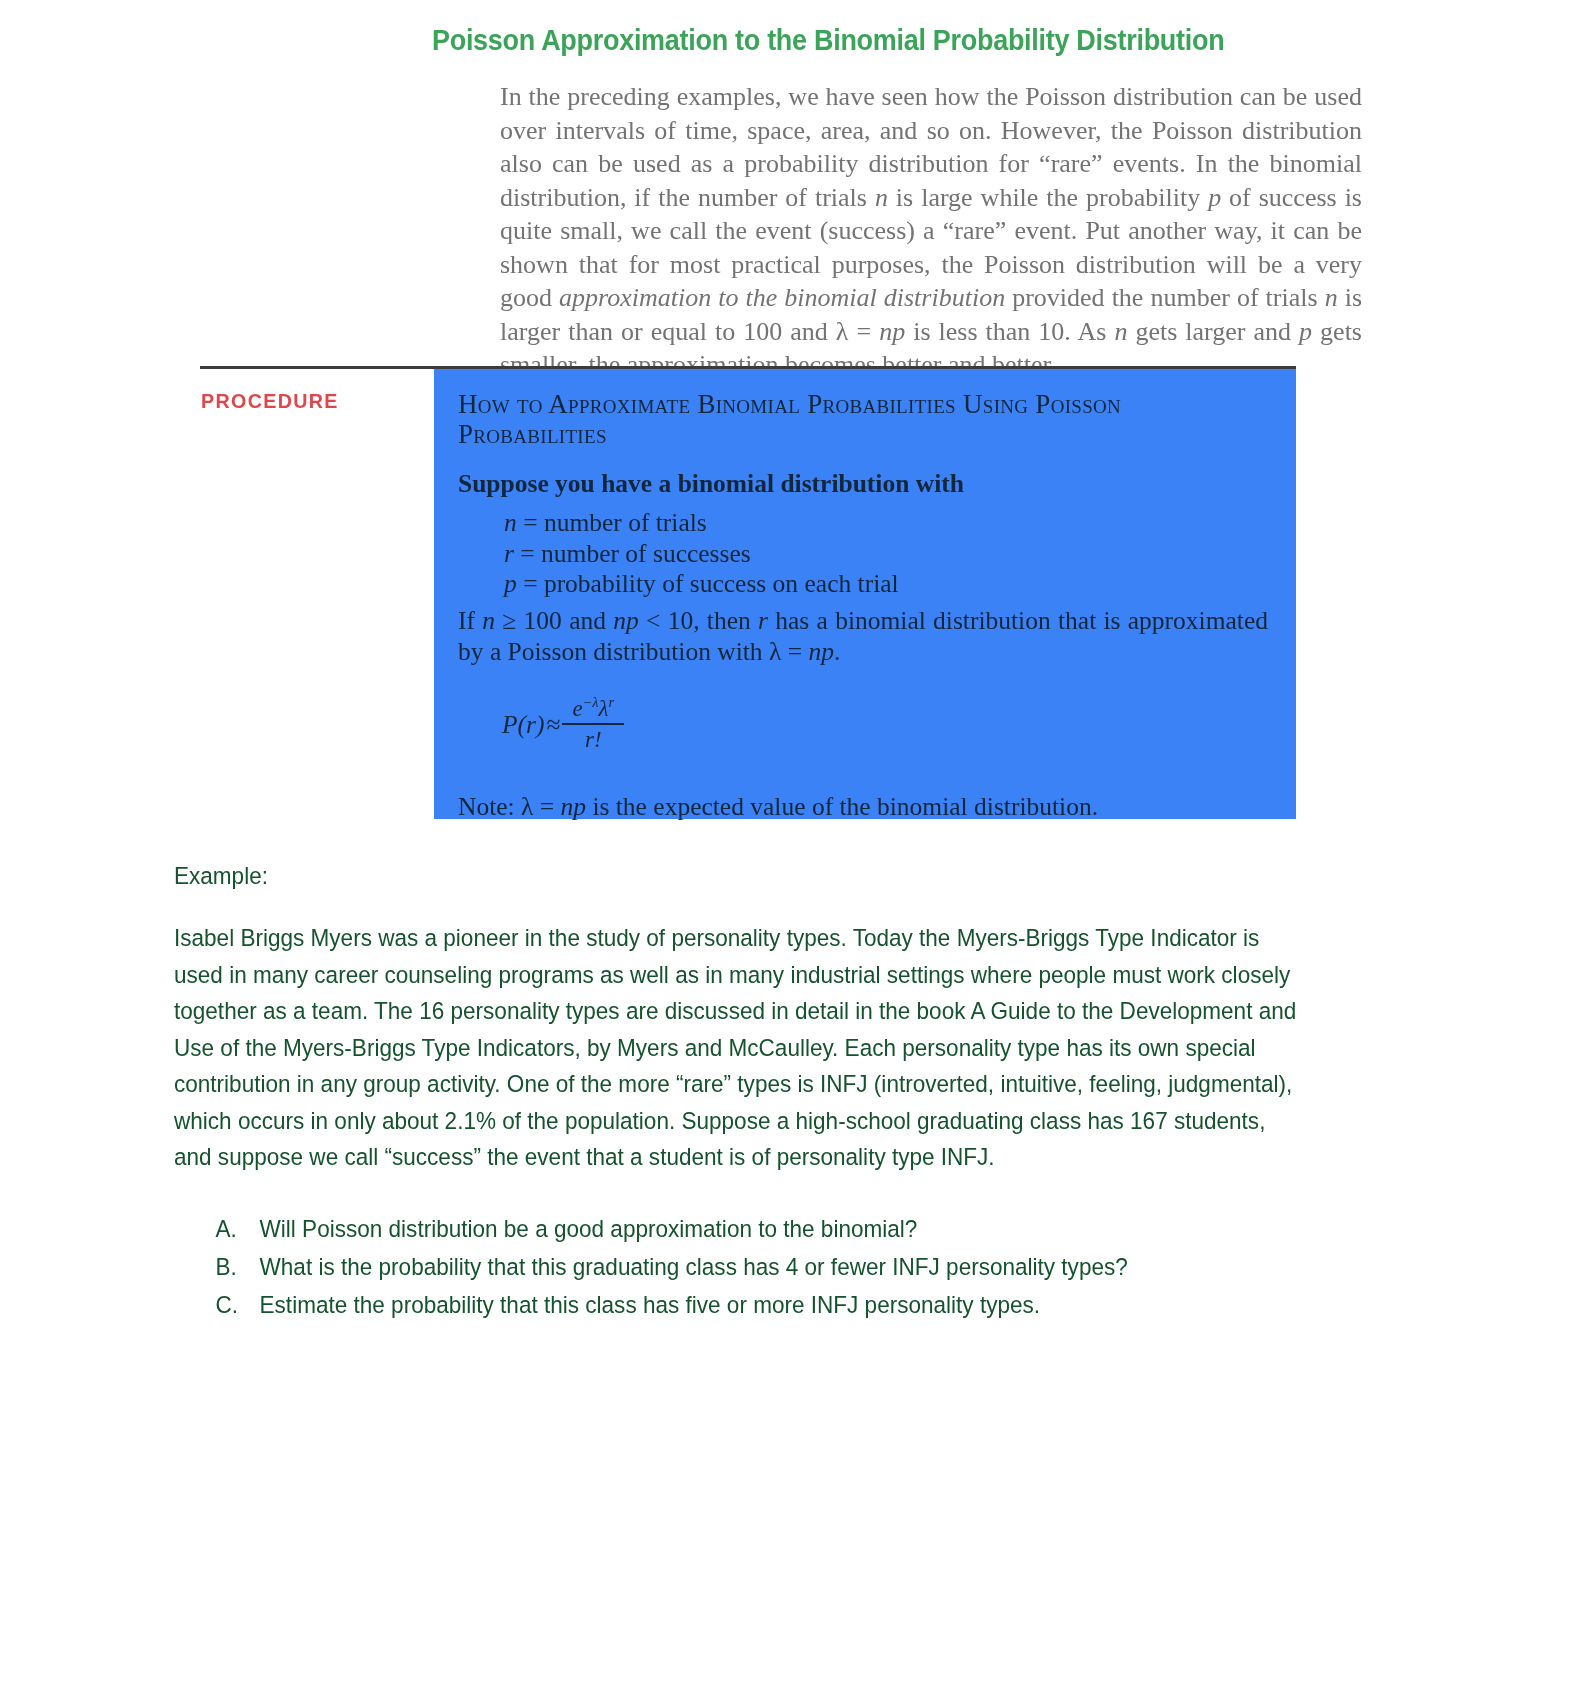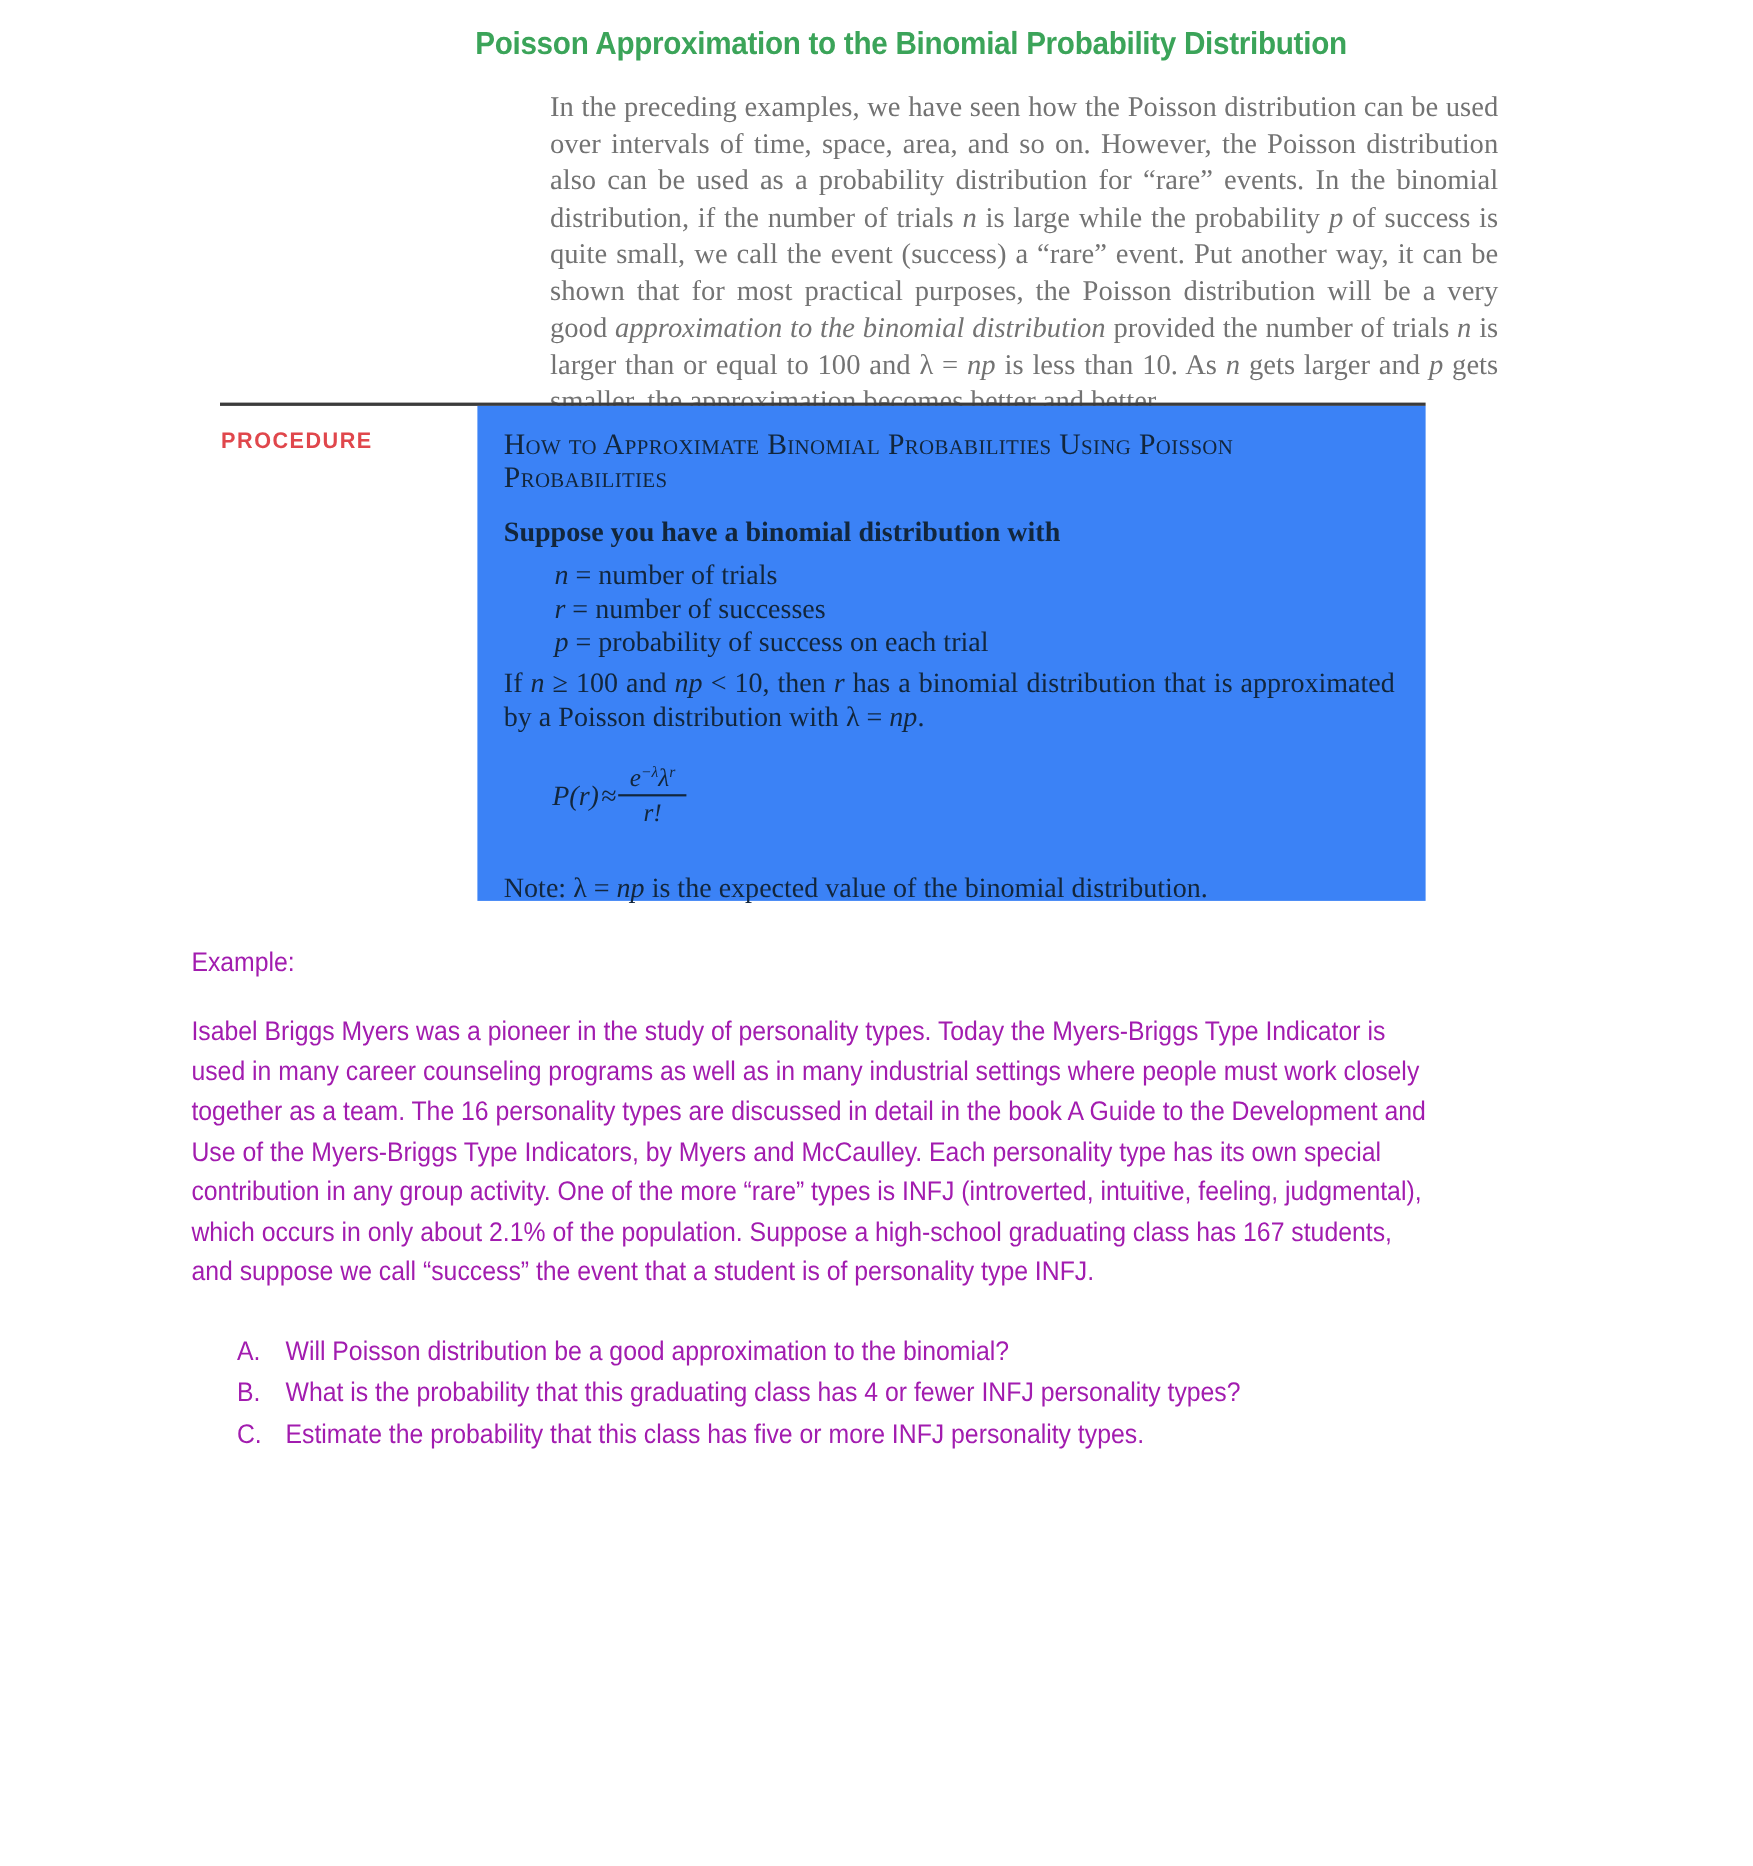--- a/index.html
+++ b/index.html
@@ -171,21 +171,21 @@
   }
   .proc-note i { font-style: italic; }
 
   
   .doc {
     position: absolute;
     left: 174px;
     top: 858px;
     width: 1134px;
     font-family: "Liberation Sans", sans-serif;
-    color: #a21caf;
+    color: #14532d;
   }
   .doc-label {
     font-size: 24.5px;
     line-height: 36px;
     transform: scaleX(0.92);
     transform-origin: left top;
   }
   .doc-par {
     margin-top: 26px;
     font-size: 24.5px;

